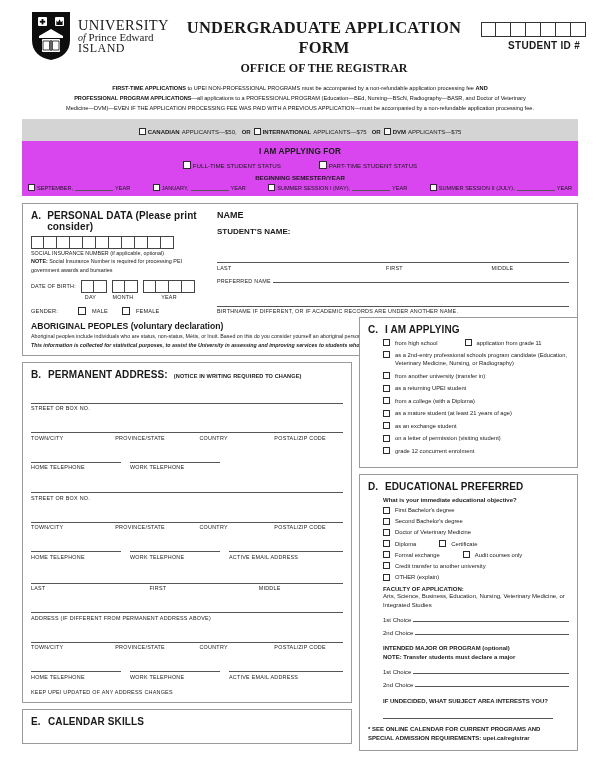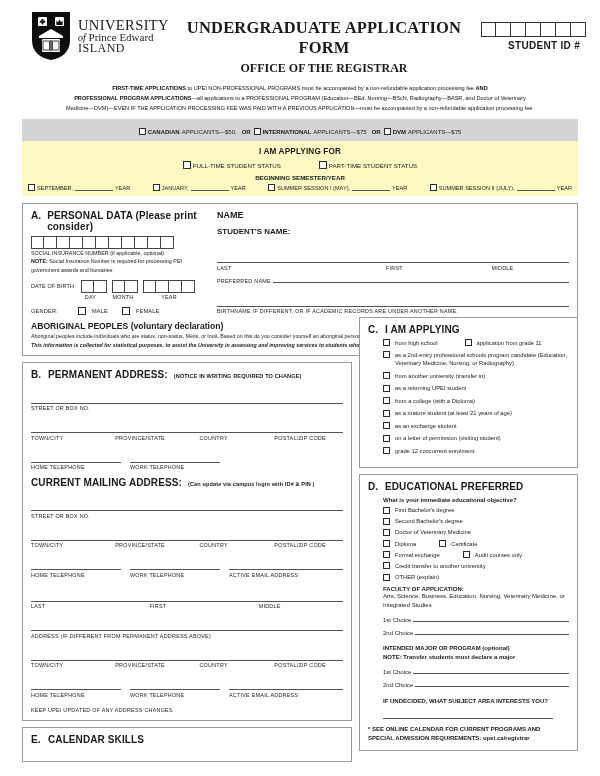--- a/index.html
+++ b/index.html
@@ -34,21 +34,21 @@
   .sid-label { font-size:10px; font-weight:bold; letter-spacing:.3px; margin-top:3px; text-align:right; padding-right:6px; }
 
   
   .notice { margin:8px 22px 0 22px; text-align:center; font-size:5.6px; line-height:1.75; color:#111; }
   .notice b { font-weight:bold; }
 
   
   .band-a { background:#d4d4d4; margin:6px 22px 0 22px; padding:5px 4px 6px 4px; text-align:center; }
   .band-a-title { font-size:8.2px; font-weight:bold; letter-spacing:.15px; }
   .band-a-row { margin-top:4px; font-size:6px; display:flex; justify-content:center; align-items:center; gap:3px; }
-  .band-b { background:#fef9c3; margin:0 22px 0 22px; padding:6px 4px 5px 4px; text-align:center; }
+  .band-b { background:#d946ef; margin:0 22px 0 22px; padding:6px 4px 5px 4px; text-align:center; }
   .band-b-title { font-size:8.2px; font-weight:bold; letter-spacing:.15px; }
   .band-b-row { margin-top:5px; font-size:6.2px; display:flex; justify-content:center; align-items:center; gap:38px; }
   .band-b-sem { margin-top:5px; font-size:6.2px; font-weight:bold; }
   .band-b-sem-row { margin-top:3px; font-size:5.6px; display:flex; justify-content:space-between; align-items:center; padding:0 2px; }
   .seg { display:flex; align-items:center; gap:2px; }
 
   .cb { display:inline-block; width:7px; height:7px; border:1.1px solid #2b2b2b; background:#fff; flex:0 0 auto; }
   .cb.lg { width:8px; height:8px; }
 
   .ul { display:inline-block; border-bottom:.8px solid #555; height:6px; }
@@ -336,24 +336,20 @@
 
         <div style="display:flex;gap:9px;margin-top:9px">
           <div class="fld" style="width:90px"></div>
           <div class="fld" style="width:90px"></div>
         </div>
         <div class="caprow">
           <div class="cap" style="width:99px">HOME TELEPHONE</div>
           <div class="cap">WORK TELEPHONE</div>
         </div>
 
-        <div class="sec-hd" style="margin-top:7px">
-          <span>CURRENT MAILING ADDRESS:</span>
-          <span class="sec-note">(Can update via campus login with ID# &amp; PIN )</span>
-        </div>
 
         <div class="fld" style="margin-top:10px"></div>
         <div class="cap">STREET OR BOX NO.</div>
 
         <div class="fld" style="margin-top:9px"></div>
         <div class="caprow">
           <div class="cap" style="width:27%">TOWN/CITY</div>
           <div class="cap" style="width:27%">PROVINCE/STATE</div>
           <div class="cap" style="width:24%">COUNTRY</div>
           <div class="cap">POSTAL/ZIP CODE</div>

